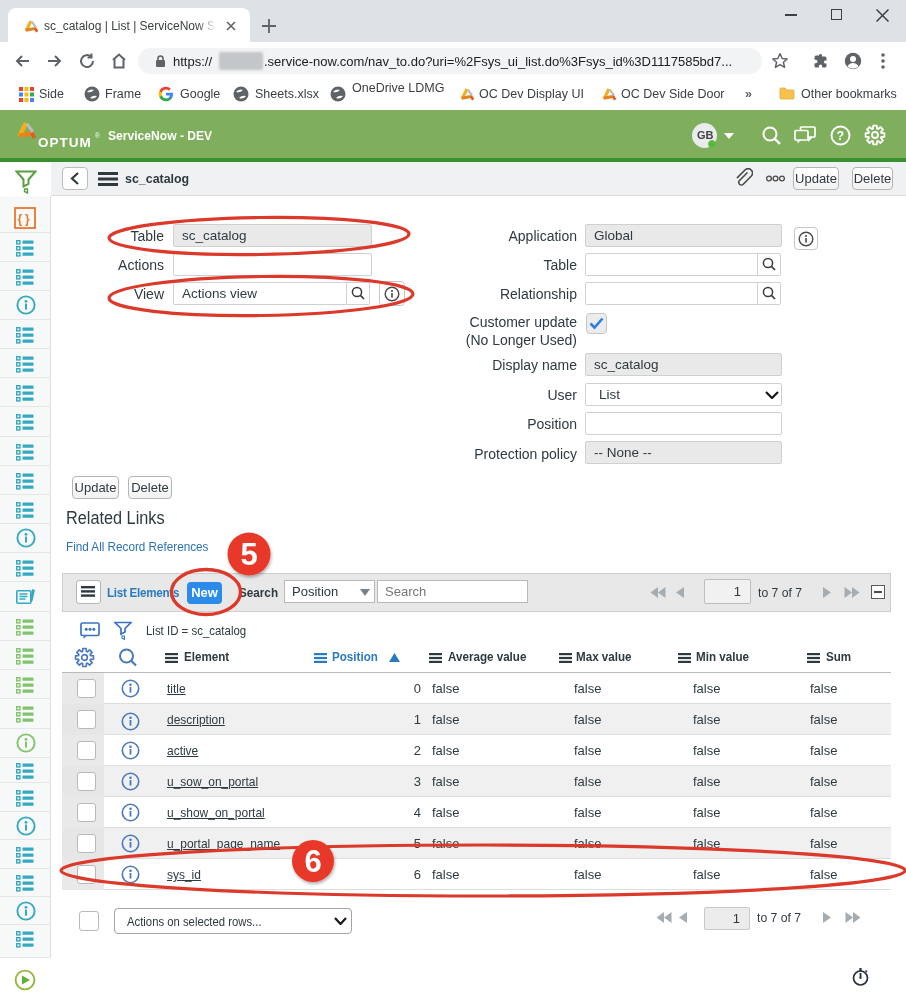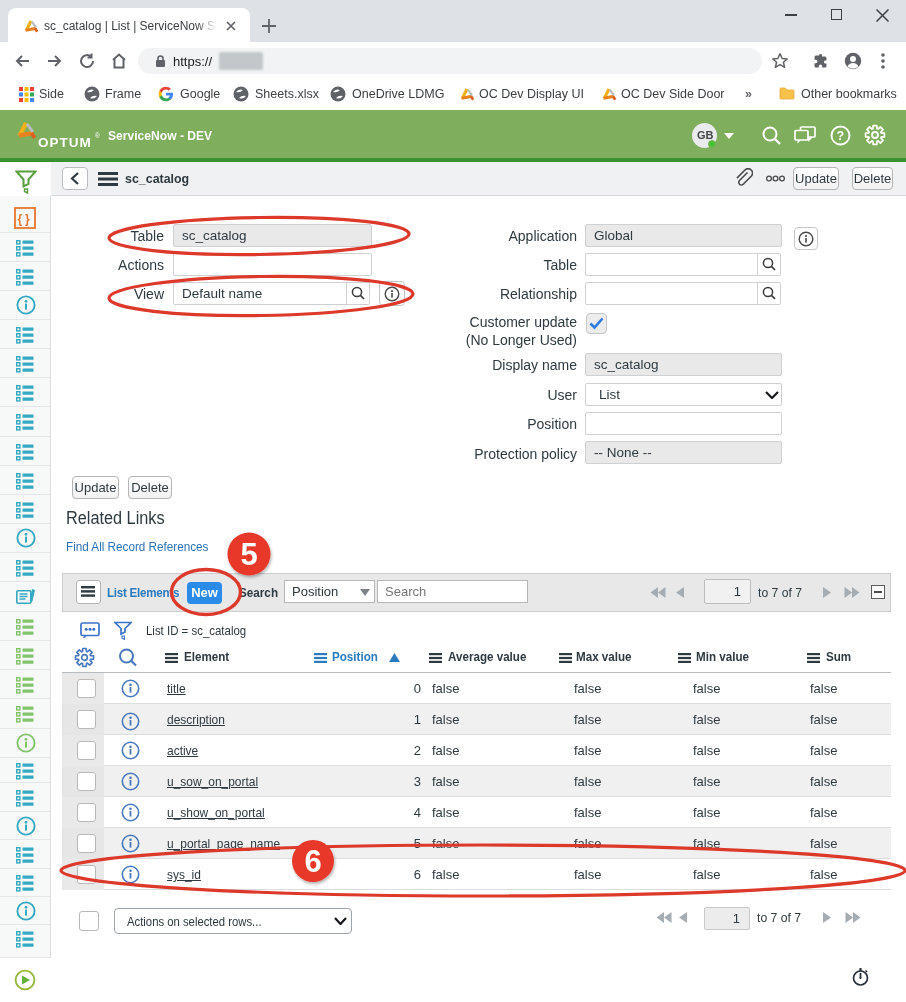--- a/index.html
+++ b/index.html
@@ -76,20 +76,21 @@
   </div>
   <div class="abs" style="left:138px;top:48px;width:624px;height:26px;background:#f1f3f4;border-radius:13px;"></div>
   <div class="abs" style="left:155px;top:54px;width:11px;height:14px;">
     <svg width="11" height="14">
         <rect x="1" y="6" width="9" height="7" rx="1" fill="#5f6368"></rect>
         <path d="M3 6 V4.5 A2.5 2.5 0 0 1 8 4.5 V6" stroke="#5f6368" stroke-width="1.6" fill="none"></path>
       </svg>
   </div>
   <div class="abs" style="left:173px;top:54px;height:16px;font-size:13px;color:#202124;white-space:nowrap;">https://</div>
   <div class="abs" style="left:219px;top:52px;width:44px;height:18px;background:#c3c7ca;border-radius:2px;filter:blur(1.2px);"></div>
+  <div class="abs" style="left:264px;top:54px;height:16px;font-size:13px;color:#202124;white-space:nowrap;">.service-now.com/nav_to.do?uri=%2Fsys_ui_list.do%3Fsys_id%3D1117585bd7...</div>
   <div class="abs" style="left:771px;top:52px;width:18px;height:18px;">
     <svg width="18" height="18">
         <path d="M9 1.8 L11.2 6.5 L16.2 7 L12.4 10.3 L13.6 15.3 L9 12.6 L4.4 15.3 L5.6 10.3 L1.8 7 L6.8 6.5 Z" fill="none" stroke="#5f6368" stroke-width="1.5" stroke-linejoin="round"></path>
       </svg>
   </div>
   <div class="abs" style="left:812px;top:53px;width:17px;height:17px;">
     <svg width="17" height="17">
         <path d="M7 2 a1.6 1.6 0 0 1 3 0 v1.5 h3 a1.5 1.5 0 0 1 1.5 1.5 v2.5 h-1.5 a1.6 1.6 0 0 0 0 3 h1.5 v2.5 a1.5 1.5 0 0 1 -1.5 1.5 h-2.8 v-1.3 a1.7 1.7 0 0 0 -3.4 0 v1.3 h-2.8 a1.5 1.5 0 0 1 -1.5 -1.5 v-2.8 h1.3 a1.7 1.7 0 0 0 0 -3.4 h-1.3 v-2.8 a1.5 1.5 0 0 1 1.5 -1.5 h3 z" fill="#5f6368"></path>
       </svg>
   </div>
@@ -148,21 +149,21 @@
           <path d="M3 6 a6 6 0 0 1 7 -2 a7 7 0 0 1 -7 2 z M13 10 a6 6 0 0 1 -7 2 a7 7 0 0 1 7 -2 z" fill="#fff"></path>
         </svg>
       </div>
     <div class="abs" style="left:255px;top:9px;">Sheets.xlsx</div>
     <div class="abs" style="left:330px;top:8px;">
         <svg width="16" height="16">
           <circle cx="8" cy="8" r="7.5" fill="#5f6368"></circle>
           <path d="M3 6 a6 6 0 0 1 7 -2 a7 7 0 0 1 -7 2 z M13 10 a6 6 0 0 1 -7 2 a7 7 0 0 1 7 -2 z" fill="#fff"></path>
         </svg>
       </div>
-    <div class="abs" style="left:352px;top:9px;">OneDrive LDMG</div>
+    <div class="abs" style="left:352px;top:3px;">OneDrive LDMG</div>
     <div class="abs" style="left:459px;top:8px;">
         <svg width="16" height="16">
           <line x1="8" y1="3" x2="3.2" y2="12.6" stroke="#f3b01d" stroke-width="3.2"></line>
           <line x1="2.6" y1="12.2" x2="13.2" y2="10.2" stroke="#e8821f" stroke-width="3.2"></line>
           <line x1="12" y1="10.2" x2="14.2" y2="13.8" stroke="#dd5f1d" stroke-width="2.6"></line>
           <line x1="8.8" y1="3.6" x2="13" y2="9.4" stroke="#b9bdc0" stroke-width="2.2"></line>
         </svg>
       </div>
     <div class="abs" style="left:479px;top:9px;">OC Dev Display UI</div>
     <div class="abs" style="left:601px;top:8px;">
@@ -542,21 +543,21 @@
         </svg>
       </div>
   </div>
 
   <div id="form">
     <div class="lbl" style="left:44px;top:228px;width:120px;">Table</div>
     <div class="inp ro" style="left:173px;top:224px;width:199px;">sc_catalog</div>
     <div class="lbl" style="left:44px;top:257px;width:120px;">Actions</div>
     <div class="inp" style="left:173px;top:253px;width:199px;"></div>
     <div class="lbl" style="left:44px;top:286px;width:120px;">View</div>
-    <div class="inp" style="left:173px;top:282px;width:174px;border-radius:2px 0 0 2px;">Default name</div>
+    <div class="inp" style="left:173px;top:282px;width:174px;border-radius:2px 0 0 2px;">Actions view</div>
     <div class="mgbtn" style="left:346px;top:282px;">
         <svg width="22" height="21">
           <circle cx="10" cy="9" r="4.6" fill="none" stroke="#3a3a3a" stroke-width="1.5"></circle>
           <path d="M13.4 12.4 L17 16" stroke="#3a3a3a" stroke-width="1.7"></path>
         </svg>
       </div>
     <div class="abs" style="left:379px;top:281px;width:26px;height:25px;background:#fff;border:1px solid #c4c6c8;border-radius:4px;"></div>
     <div class="abs" style="left:384px;top:286px;">
         <svg width="16" height="16">
           <circle cx="8" cy="8" r="6.8" fill="none" stroke="#4a4a4a" stroke-width="1.4"></circle>

